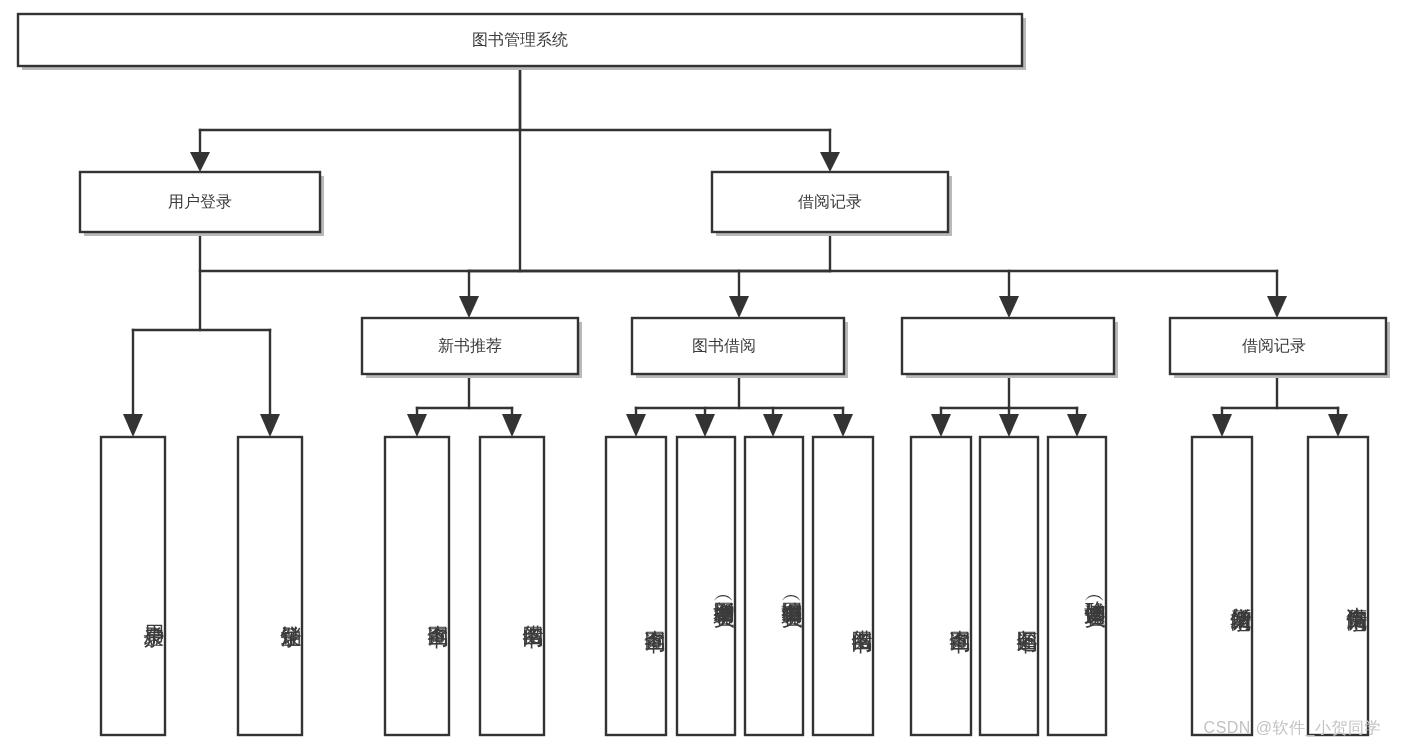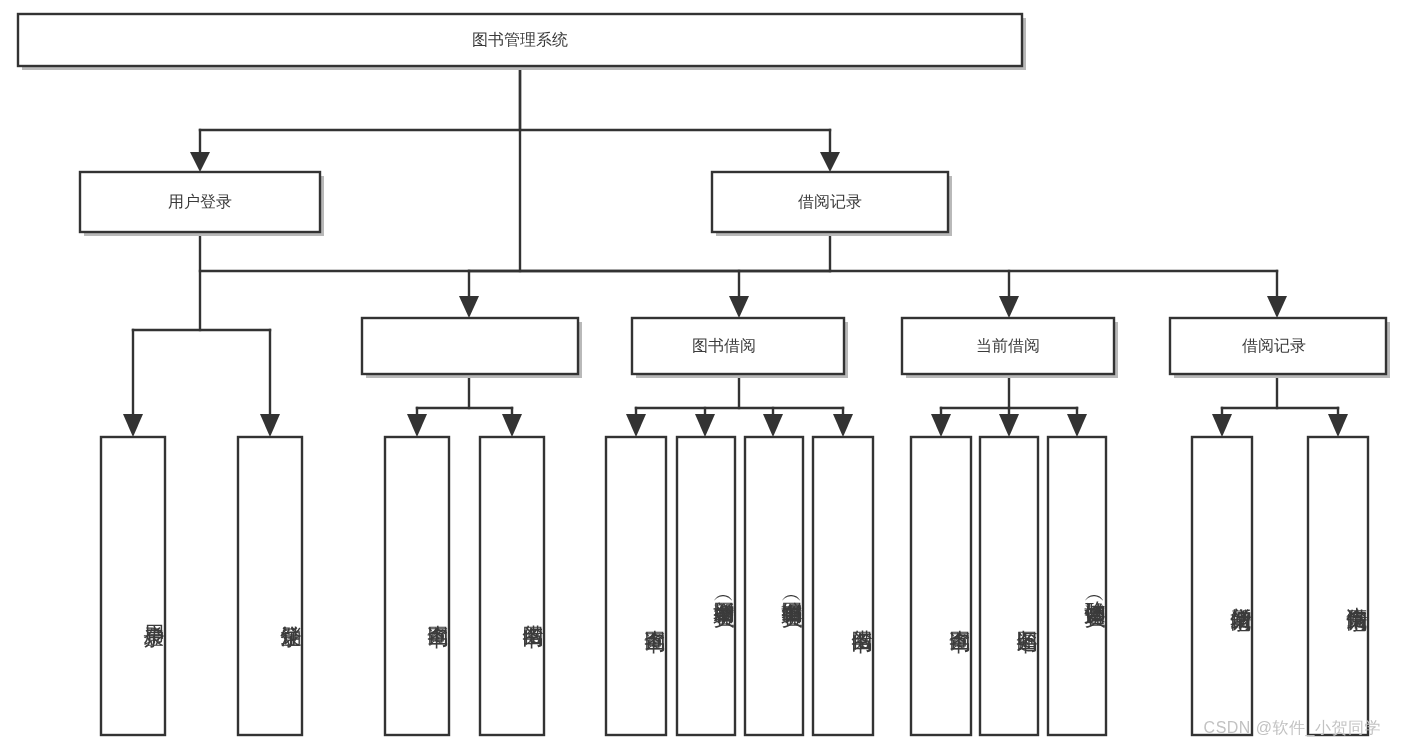--- a/index.html
+++ b/index.html
@@ -199,22 +199,22 @@
       <rect class="node-box" x="1192" y="437" width="60" height="298"></rect>
       <rect class="node-box" x="1308" y="437" width="60" height="298"></rect>
     </g>
   </svg>
 
   <div class="horiz-text-wrap" style="left:18px; top:14px; width:1004px; height:52px;">图书管理系统</div>
 
   <div class="horiz-text-wrap" style="left:80px; top:172px; width:240px; height:60px;">用户登录</div>
   <div class="horiz-text-wrap" style="left:712px; top:172px; width:236px; height:60px;">借阅记录</div>
 
+  <div class="horiz-text-wrap" style="left:362px; top:318px; width:216px; height:56px;">新书推荐</div>
   <div class="horiz-text-wrap" style="left:632px; top:318px; width:184px; height:56px;">图书借阅</div>
-  <div class="horiz-text-wrap" style="left:902px; top:318px; width:212px; height:56px;">当前借阅</div>
   <div class="horiz-text-wrap" style="left:1170px; top:318px; width:208px; height:56px;">借阅记录</div>
 
   <div class="vert-text-wrap" style="left:101px; top:505px; width:64px; height:210px;">用户登录</div>
   <div class="vert-text-wrap" style="left:238px; top:505px; width:64px; height:210px;">注销登录</div>
 
   <div class="vert-text-wrap" style="left:385px; top:505px; width:64px; height:210px;">查询图书</div>
   <div class="vert-text-wrap" style="left:480px; top:505px; width:64px; height:210px;">借阅图书</div>
 
   <div class="vert-text-wrap" style="left:606px; top:505px; width:60px; height:220px;">查询图书</div>
   <div class="vert-text-wrap" style="left:677px; top:444px; width:58px; height:288px;">新增图书（管理员）</div>

